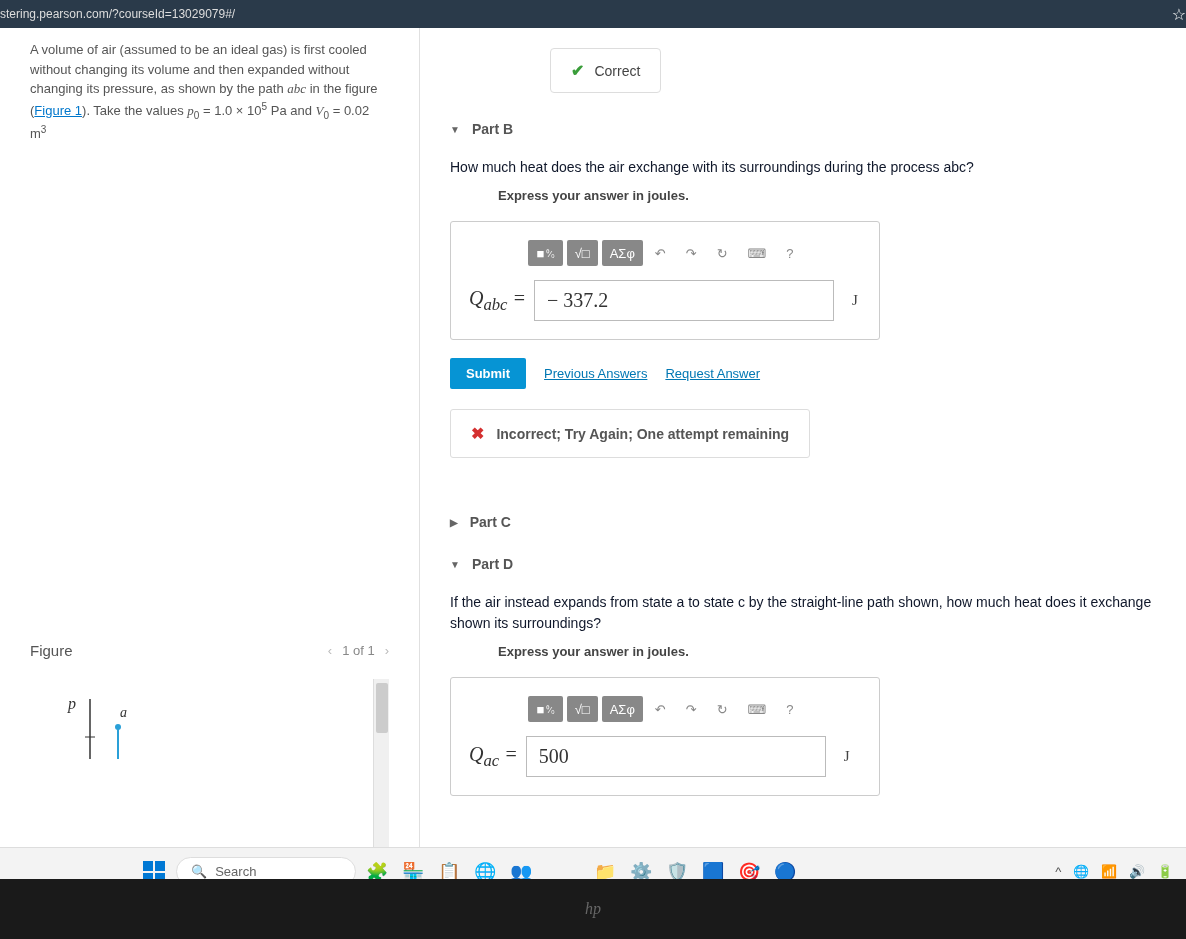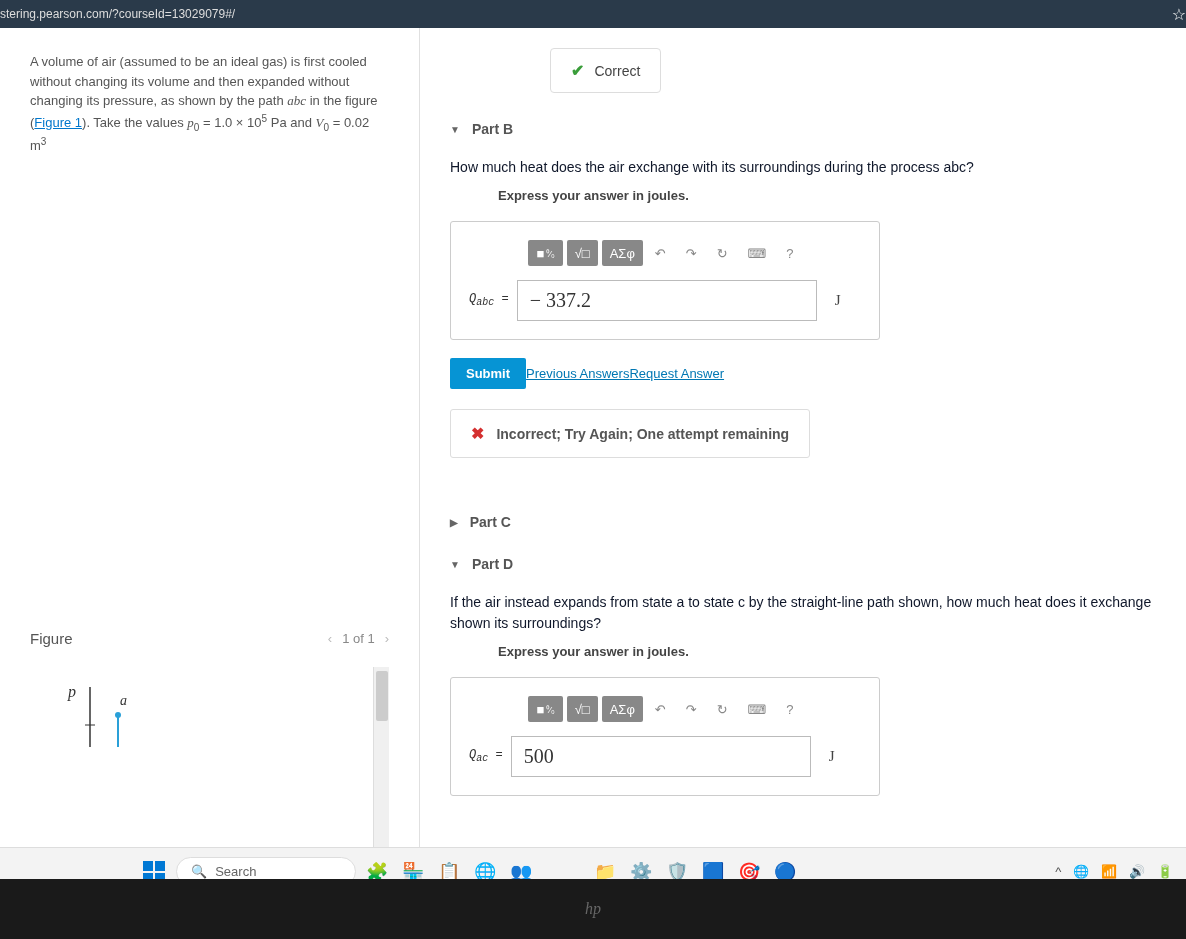--- a/index.html
+++ b/index.html
@@ -23,21 +23,21 @@
   }
   .browser-bar .url { color: #ddd; }
   .star-icon { color: #fff; font-size: 16px; }
   .content-area {
     display: flex;
     height: calc(100% - 28px - 48px);
     overflow: hidden;
   }
   .left-panel {
     width: 420px;
-    padding: 24px 30px;
+    padding: 12px 30px;
     border-right: 1px solid #e0e0e0;
     display: flex;
     flex-direction: column;
   }
   .problem-text {
     color: #555;
     font-size: 13px;
     line-height: 1.5;
   }
   .problem-text .italic { font-style: italic; font-family: 'Times New Roman', serif; }
@@ -153,41 +153,42 @@
     color: #888;
     padding: 5px 8px;
   }
   .answer-row {
     display: flex;
     align-items: center;
     gap: 8px;
   }
   .answer-label {
     font-style: italic;
-    font-family: Liberation Mono, monospace;
-    font-size: 12px;
+    font-family: Liberation Serif, serif;
+    font-size: 20px;
     color: #333;
   }
   .answer-input {
     border: 1px solid #bbb;
     padding: 8px 12px;
     font-size: 20px;
     font-family: 'Times New Roman', serif;
     width: 300px;
     color: #333;
   }
   .unit {
     font-family: 'Times New Roman', serif;
     font-size: 15px;
     color: #444;
     margin-left: 10px;
   }
   .action-row {
     display: flex;
     align-items: center;
+    gap: 18px;
     margin-bottom: 20px;
   }
   .submit-btn {
     background: #0694d4;
     color: #fff;
     border: none;
     padding: 8px 16px;
     font-size: 13px;
     font-weight: bold;
     border-radius: 2px;

